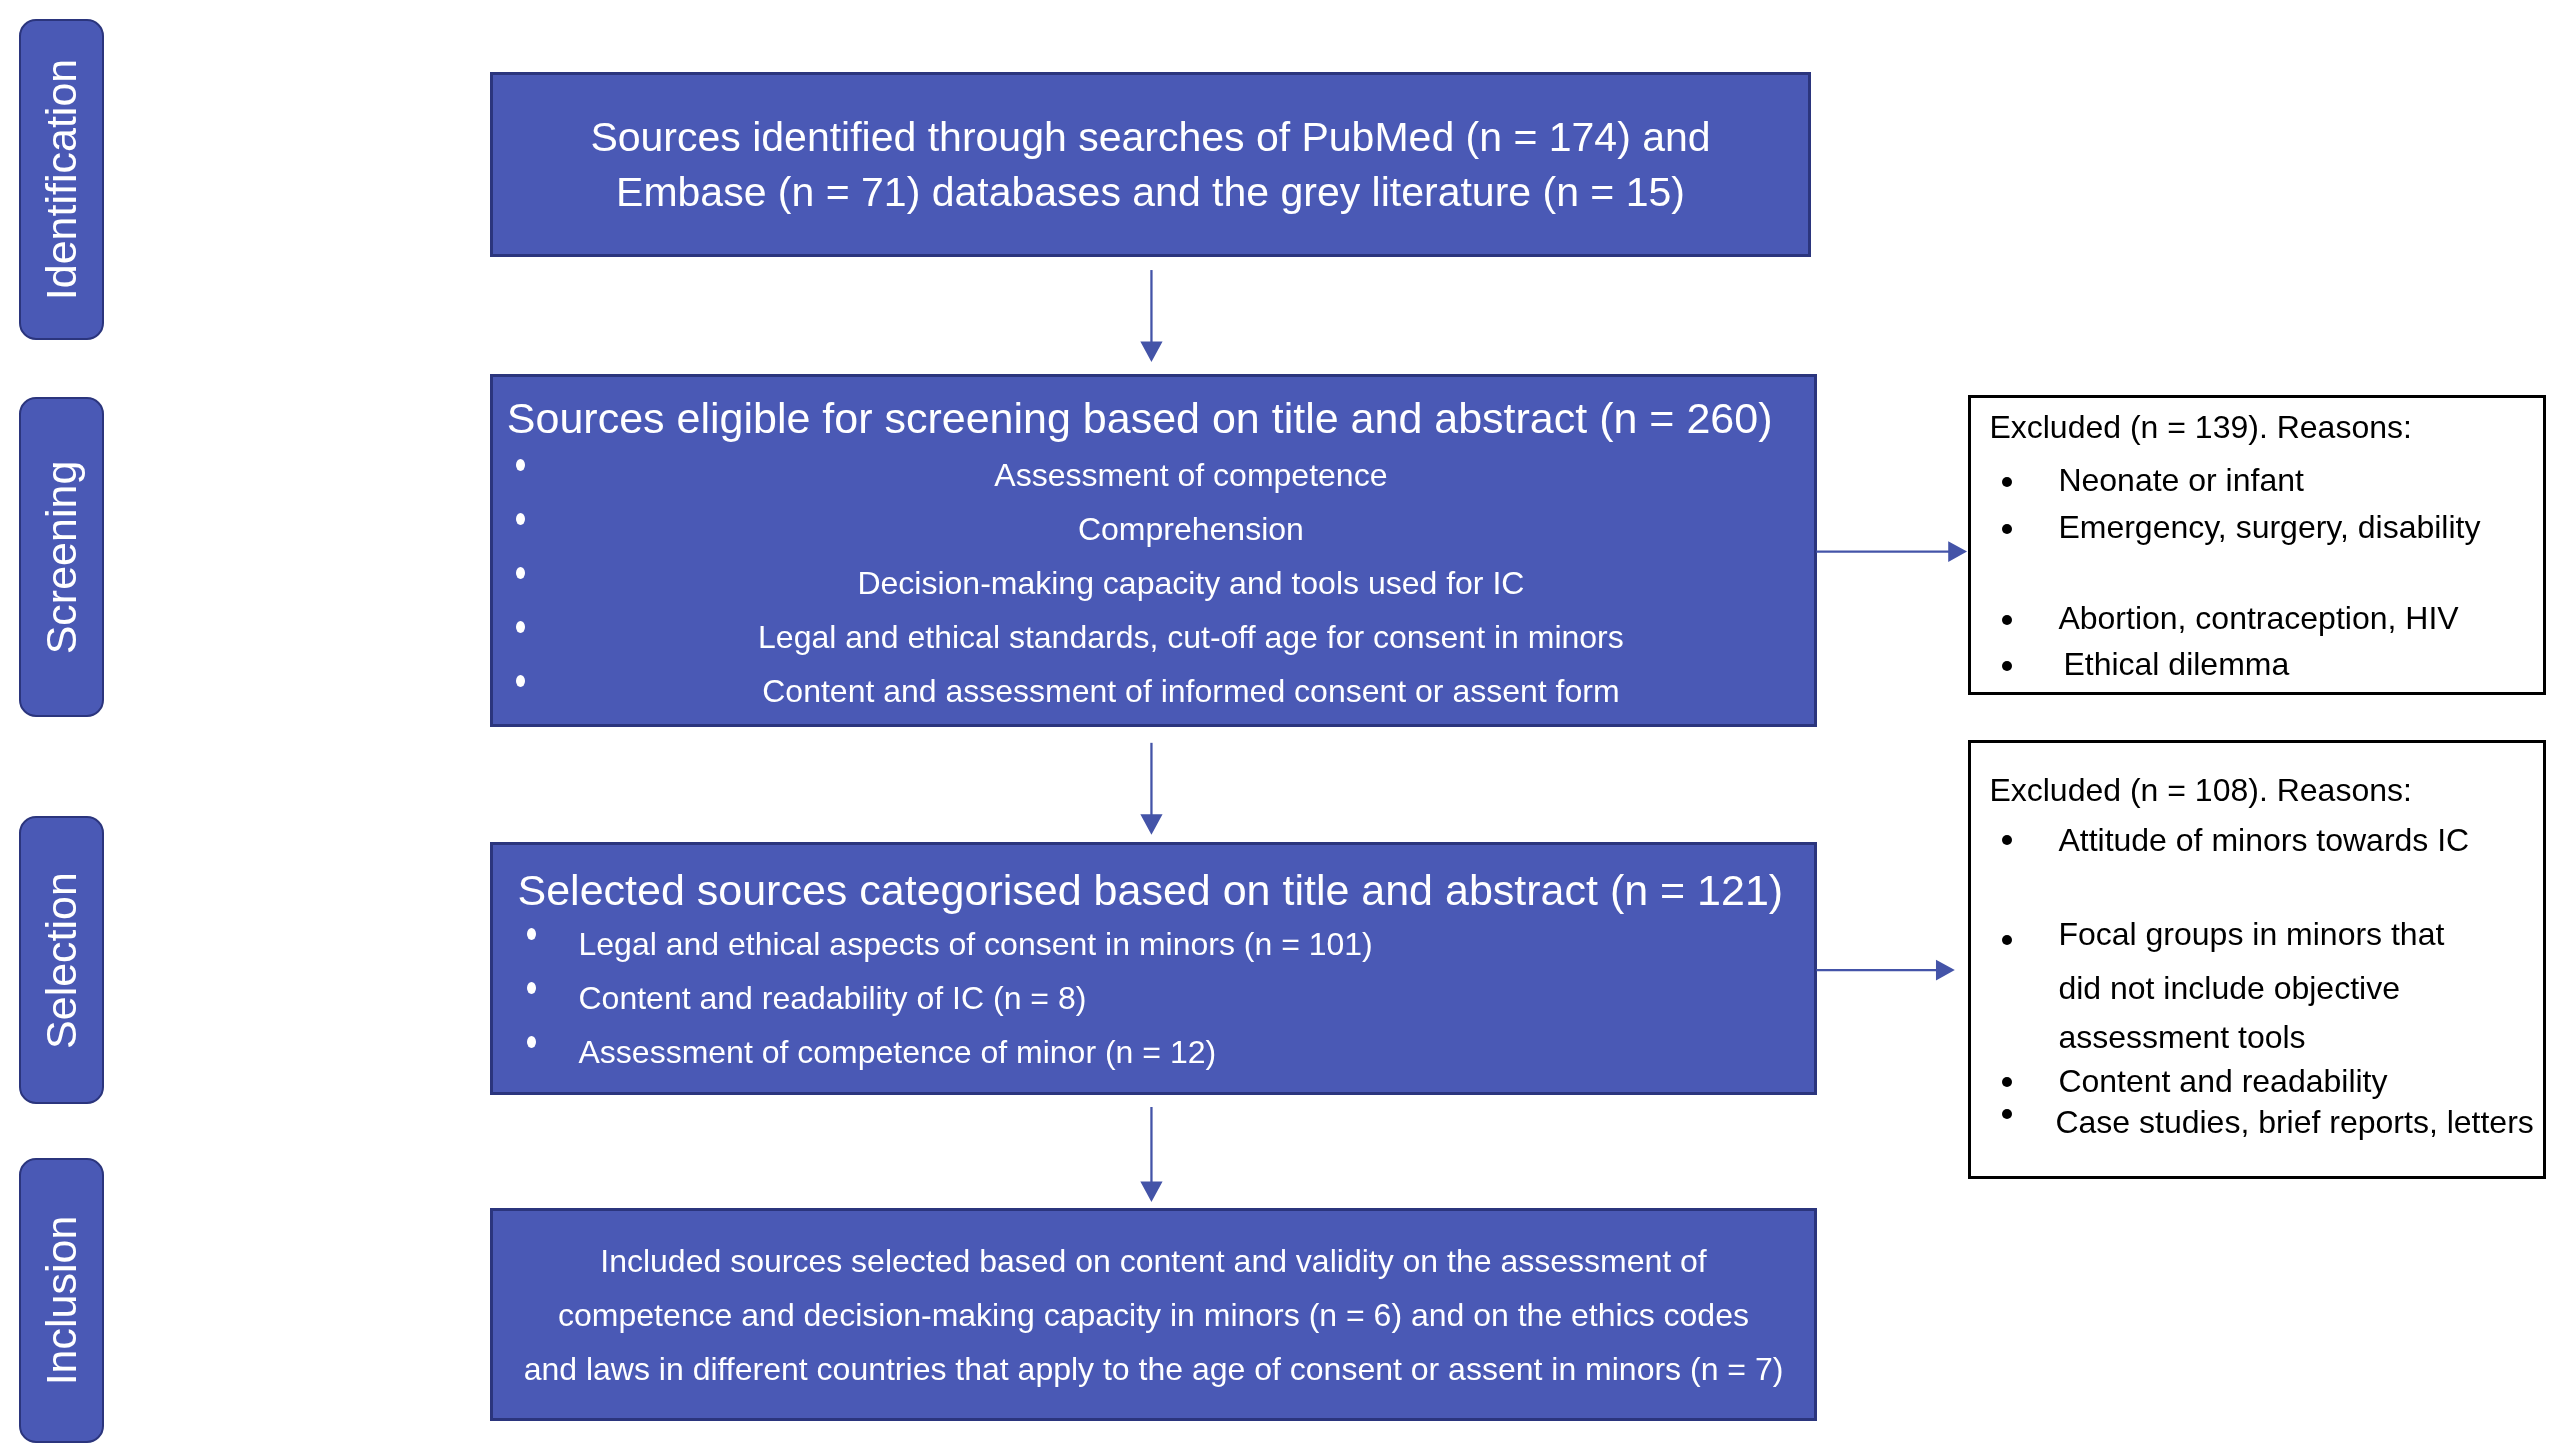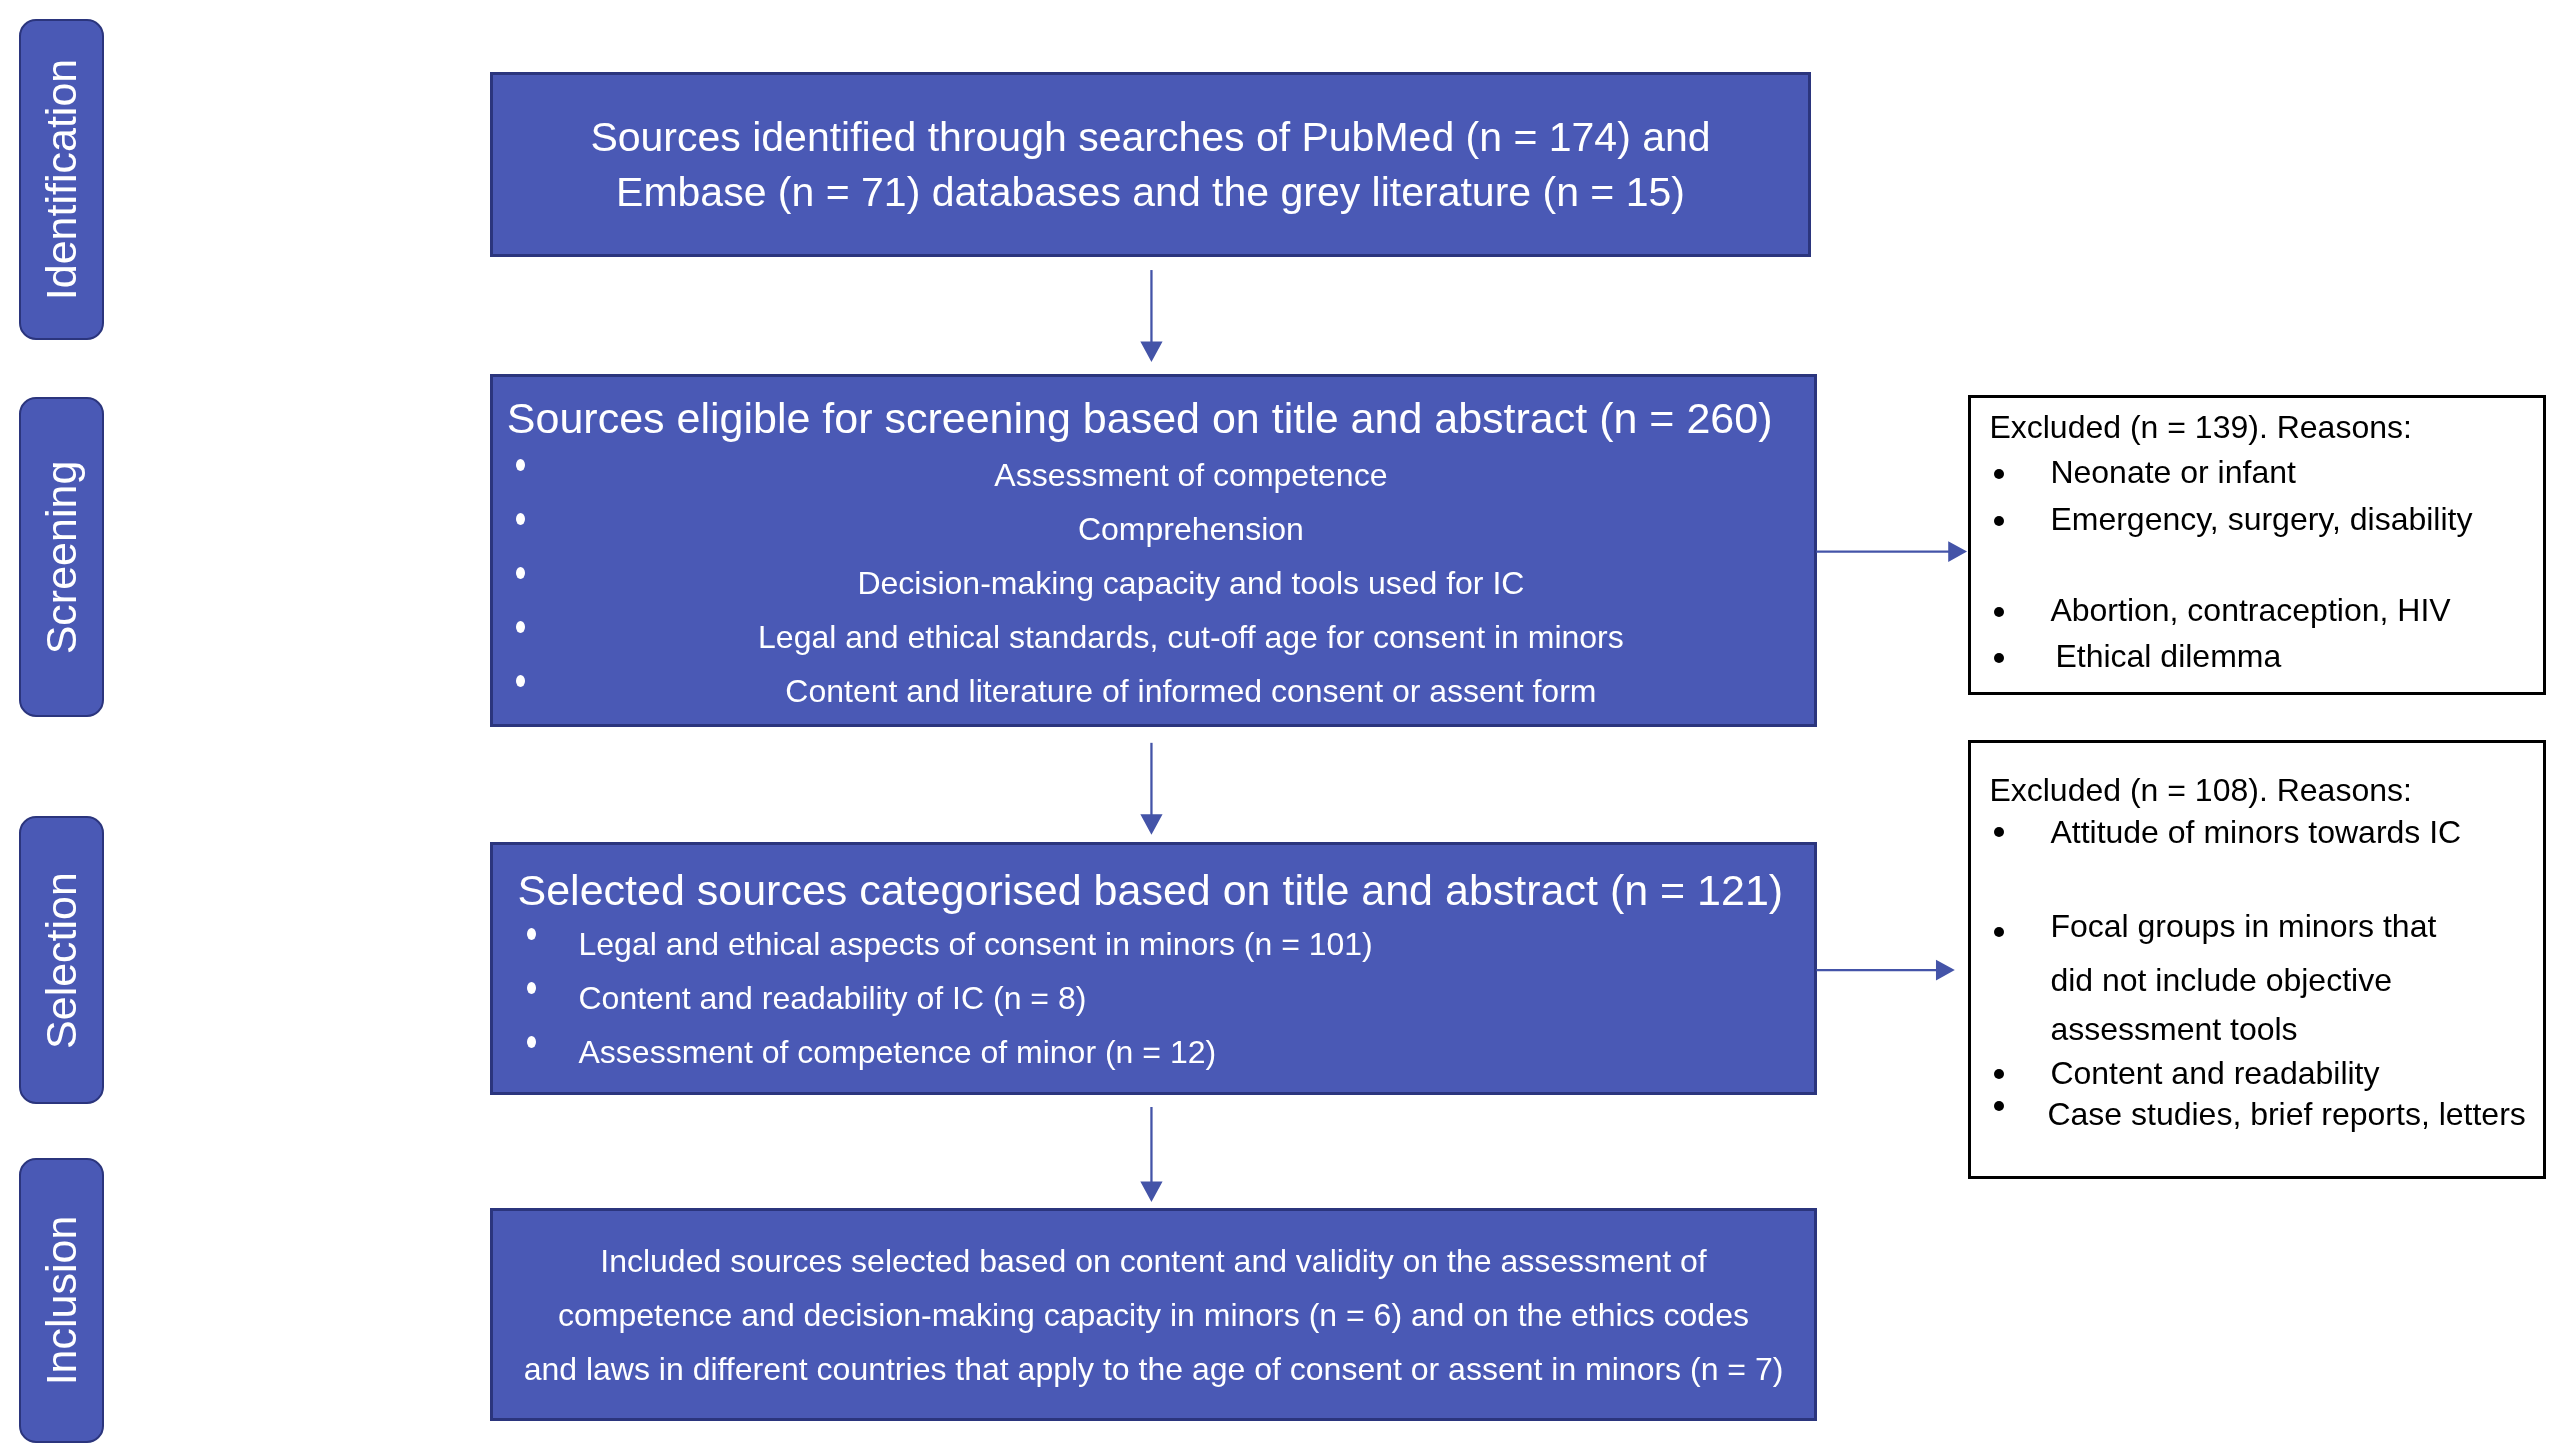--- a/index.html
+++ b/index.html
@@ -20,21 +20,21 @@
   .box .title { font-size:43px; line-height:54px; white-space:nowrap; }
   .box ul { list-style:none; margin:0; padding:0; }
   .box.screen li { font-size:32px; line-height:54px; position:relative; padding-left:61px; white-space:nowrap;text-align:center; }
   .box.select li { font-size:32px; line-height:54px; position:relative; padding-left:61px; white-space:nowrap; }
   .box li .dot { position:absolute; left:9.2px; top:10.7px; width:9.2px; height:12.2px; background:#ffffff; border-radius:50%; }
   .excl { position:absolute; left:1968px; width:578px; background:#ffffff; border:3.8px solid #000000;
           box-sizing:border-box; color:#000000; padding:7.7px 0 0 18.4px; }
   .excl.e1 { top:395px; height:300px; }
   .excl.e2 { top:740px; height:439px; }
   .excl .head { font-size:32px; line-height:43px; white-space:nowrap; }
-  .excl ul { list-style:none; margin:0; padding:0; }
+  .excl ul { list-style:none; margin:8px; padding:0; }
   .excl li { font-size:32px; position:relative; padding-left:61px; white-space:nowrap; }
   .excl li .dot { position:absolute; left:4.6px; width:10px; height:10px; background:#000; border-radius:50%; }
   svg.arrows { position:absolute; left:0; top:0; }
 </style>
 </head>
 <body>
 
 <div class="phase" style="top:19px;height:321px;">
   <span>Identification</span>
 </div>
@@ -53,21 +53,21 @@
   <div>Embase (n = 71) databases and the grey literature (n = 15)</div>
 </div>
 
 <div class="box screen">
   <div class="title">Sources eligible for screening based on title and abstract (n = 260)</div>
   <ul style="margin-top:3.1px;">
     <li><span class="dot"></span><span>Assessment of competence</span></li>
     <li><span class="dot"></span><span>Comprehension</span></li>
     <li><span class="dot"></span><span>Decision-making capacity and tools used for IC</span></li>
     <li><span class="dot"></span><span>Legal and ethical standards, cut-off age for consent in minors</span></li>
-    <li><span class="dot"></span><span>Content and literature of informed consent or assent form</span></li>
+    <li><span class="dot"></span><span>Content and assessment of informed consent or assent form</span></li>
   </ul>
 </div>
 
 <div class="box select">
   <div class="title">Selected sources categorised based on title and abstract (n = 121)</div>
   <ul>
     <li><span class="dot"></span><span>Legal and ethical aspects of consent in minors (n = 101)</span></li>
     <li><span class="dot"></span><span>Content and readability of IC (n = 8)</span></li>
     <li><span class="dot"></span><span>Assessment of competence of minor (n = 12)</span></li>
   </ul>

